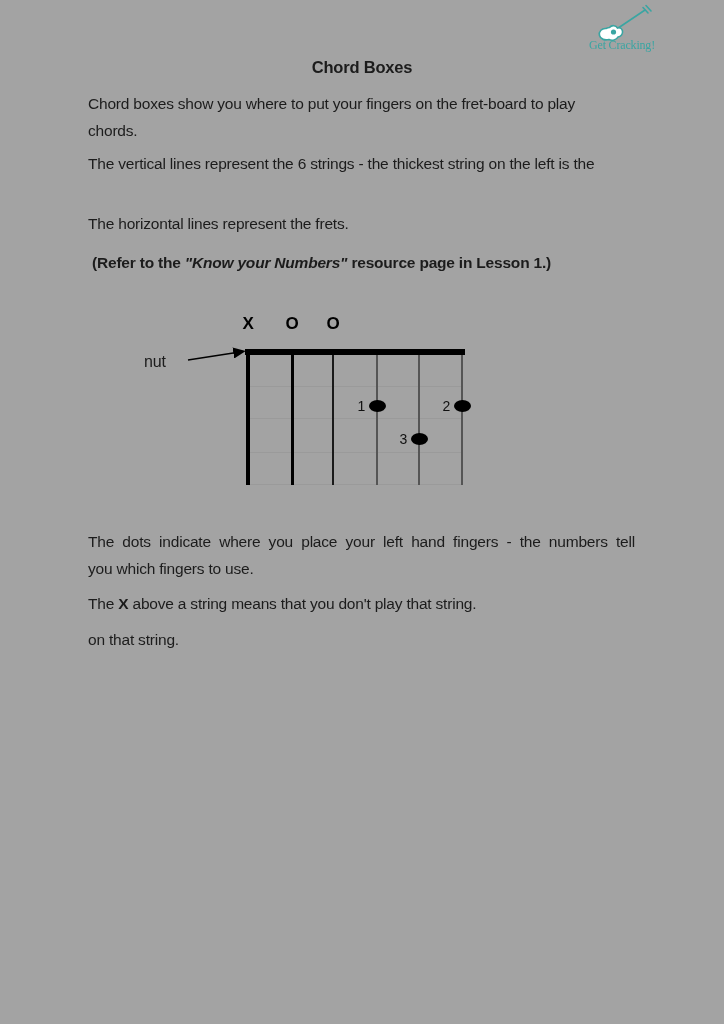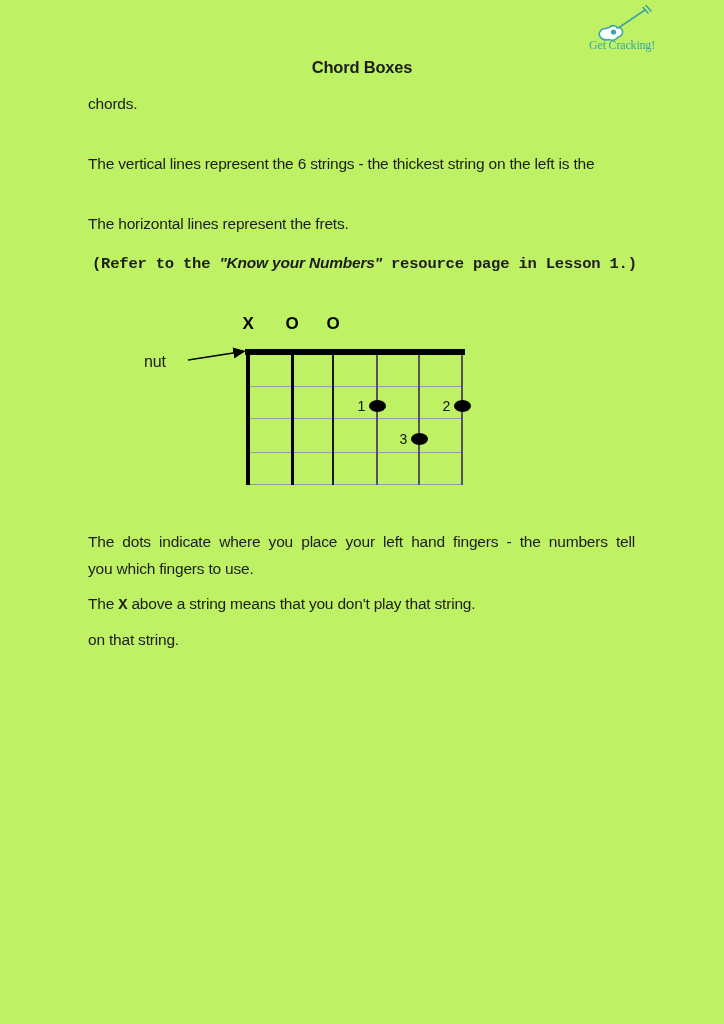--- a/index.html
+++ b/index.html
@@ -1,23 +1,23 @@
 <!DOCTYPE html>
 <html><head>
 <meta charset="utf-8">
 <style>
   html,body{margin:0;padding:0;background:#fff;}
-  #page{position:relative;width:724px;height:1024px;background:#bef264;overflow:hidden;
+  #page{position:relative;width:724px;height:1024px;background:#a3a3a3;overflow:hidden;
         font-family:"Liberation Sans",sans-serif;color:#1c1c1c;letter-spacing:-0.2px;}
   .para{position:absolute;left:88px;width:560px;line-height:27px;font-size:15.5px;}
   .line{white-space:nowrap;}
   .jline{white-space:normal;text-align:justify;text-align-last:justify;width:547px;}
   #title{position:absolute;top:56px;left:0;width:724px;text-align:center;
          font-weight:bold;font-size:16.5px;line-height:22px;}
-  .b{font-weight:bold;font-family:Liberation Mono, monospace;}
+  .b{font-weight:bold;}
   .bi{font-weight:bold;font-style:italic;}
   #p4{left:92px;font-weight:bold;}
   
   #chord-grid{position:absolute;left:246px;top:349px;width:217px;height:136px;}
   .gridline{position:absolute;}
   .marker{position:absolute;top:-36px;width:24px;text-align:center;
           font-weight:bold;font-size:17px;line-height:22px;color:#000;}
   .dot{position:absolute;width:17px;height:12px;background:#000;border-radius:50%;}
   .finger{position:absolute;width:22px;text-align:right;font-size:14px;line-height:18px;color:#111;}
   #nut-label{position:absolute;left:144px;top:353px;font-weight:normal;font-size:16px;line-height:18px;}
@@ -38,20 +38,21 @@
       <line x1="55" y1="3.5" x2="60" y2="9"></line>
       <line x1="58" y1="1.5" x2="63" y2="7"></line>
     </g>
     <circle cx="25.5" cy="28" r="2.6" fill="#3aa5a2"></circle>
     <text x="1" y="45" font-family="Liberation Serif, serif" font-size="13" fill="#3aa5a2" textLength="66" lengthAdjust="spacingAndGlyphs">Get Cracking!</text>
   </svg>
 
   <div id="title">Chord Boxes</div>
 
   <div class="para" style="top:90px">
+    <div class="line">Chord boxes show you where to put your fingers on the fret-board to play</div>
     <div class="line">chords.</div>
   </div>
 
   <div class="para" style="top:150px">
     <div class="line">The vertical lines represent the 6 strings - the thickest string on the left is the</div>
   </div>
 
   <div class="para" style="top:210px">
     <div class="line">The horizontal lines represent the frets.</div>
   </div>

